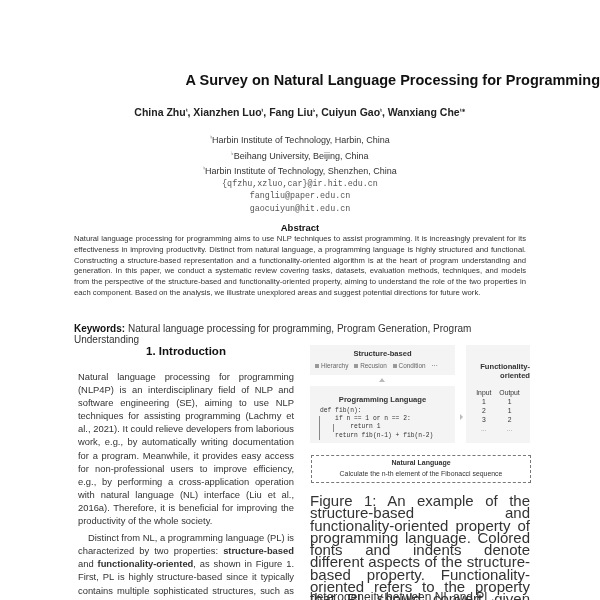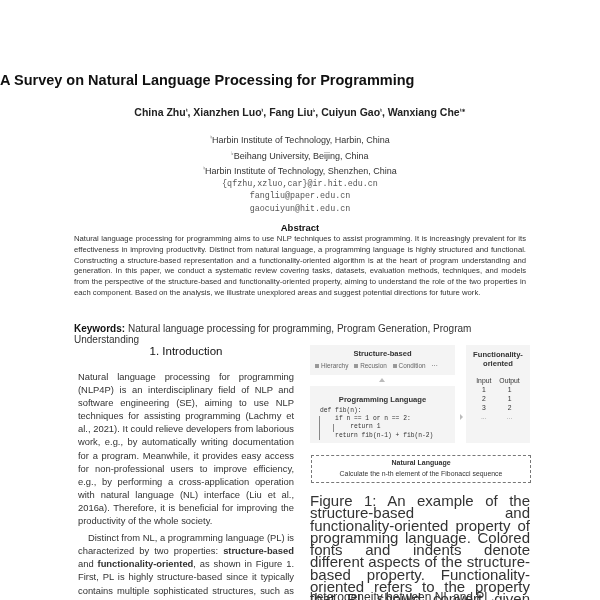--- a/index.html
+++ b/index.html
@@ -1,48 +1,48 @@
 <!DOCTYPE html>
 <html><head>
 <meta charset="utf-8">
 <style>
   html, body { margin:0; padding:0; background:#fff; }
   body { width:600px; height:600px; overflow:hidden; position:relative; color:#1a1a1a; font-family:"Liberation Sans", sans-serif; }
   .abs { position:absolute; }
-  .title { left:0; width:600px; top:72px; text-align:left; font-size:14.5px; font-weight:bold; color:#111; }
+  .title { left:0; width:600px; top:72px; text-align:right; font-size:14.5px; font-weight:bold; color:#111; }
   .authors { left:0; width:600px; top:106px; text-align:center; font-size:10.5px; font-weight:bold; color:#222; }
   .affil { left:0; width:600px; top:131px; text-align:center; font-size:9px; line-height:12.5px; color:#333; }
   .email { font-family:"Liberation Mono", monospace; font-size:8.4px; color:#555; }
   .sup { font-size:5px; vertical-align:super; }
   .abs-head { left:0; width:600px; top:222px; text-align:center; font-size:9.5px; font-weight:bold; color:#111; }
   .abs-body { left:74px; width:452px; top:234px; font-size:7.7px; line-height:10.8px; text-align:justify; color:#333; }
   .keywords { left:74px; width:452px; top:323px; font-size:10px; color:#333; }
   .keywords b { color:#111; }
-  .sec-head { left:74px; width:224px; top:345px; text-align:center; font-size:11.5px; font-weight:normal; color:#111; }
+  .sec-head { left:74px; width:224px; top:345px; text-align:center; font-size:11.5px; font-weight:bold; color:#111; }
   .col-left { left:74px; width:224px; top:366px; font-size:9.4px; line-height:13.1px; text-align:justify; color:#333; }
   .col-left p { margin:4px; }
   .col-left p.indent { text-indent:10px; }
   .caption { left:310px; width:220px; top:495px; font-size:15px; line-height:12.3px; text-align:justify; color:#333; }
   .cont { left:310px; width:220px; top:590px; font-size:12px; color:#333; }
 
   
   .fig-struct { left:310px; top:345px; width:145px; height:30px; background:#f4f4f4; }
   .fig-struct .h { text-align:center; font-size:7.6px; font-weight:bold; margin-top:4px; color:#333; }
   .fig-struct .legend { font-size:6.4px; color:#666; margin-top:4px; padding-left:5px; white-space:nowrap; }
   .fig-struct .legend span.sq { display:inline-block; width:4px; height:4px; background:#999; margin-right:2px; vertical-align:middle; }
   .fig-struct .legend span.item { margin-right:4px; }
   .fig-arrow-up { left:379px; top:378px; width:0; height:0; border-left:3px solid transparent; border-right:3px solid transparent; border-bottom:4px solid #bbb; }
   .fig-pl { left:310px; top:386px; width:145px; height:57px; background:#f4f4f4; }
   .fig-pl .h { text-align:center; font-size:7.6px; font-weight:bold; margin-top:9px; color:#333; }
   .code { font-family:"Liberation Mono", monospace; font-size:6.3px; line-height:8.2px; color:#333; margin-left:10px; margin-top:3px; white-space:pre; position:relative; }
   .code .bar1 { position:absolute; left:-1px; top:9px; width:1px; height:24px; background:#888; }
   .code .bar2 { position:absolute; left:13px; top:17px; width:1px; height:8px; background:#888; }
   .fig-arrow-right { left:460px; top:414px; width:0; height:0; border-top:3px solid transparent; border-bottom:3px solid transparent; border-left:3px solid #bbb; }
   .fig-func { left:466px; top:345px; width:64px; height:98px; background:#f4f4f4; }
-  .fig-func .h { text-align:center; font-size:7.6px; font-weight:bold; margin-top:5px; line-height:9px; color:#333; }
+  .fig-func .h { text-align:right; font-size:7.6px; font-weight:bold; margin-top:17px; line-height:9px; color:#333; }
   .fig-func table { margin:8px auto 0; border-collapse:collapse; font-size:6.8px; color:#333; }
   .fig-func td, .fig-func th { padding:0 4px; text-align:center; font-weight:normal; line-height:9px; }
   .fig-nl { left:311px; top:455px; width:218px; height:26px; border:1px dashed #777; }
   .fig-nl .h { text-align:center; font-size:7px; font-weight:bold; margin-top:3px; color:#333; }
   .fig-nl .t { text-align:center; font-size:6.9px; margin-top:4px; color:#333; }
 </style>
 </head>
 <body>
 
 <div class="abs title">A Survey on Natural Language Processing for Programming</div>

